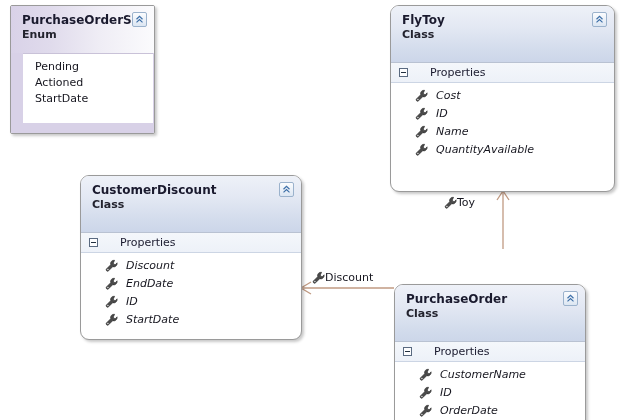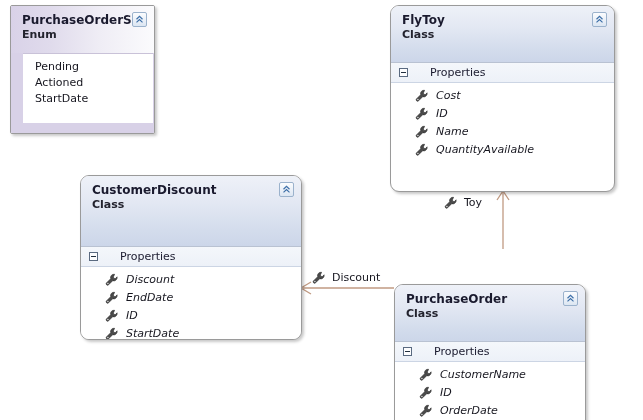--- a/index.html
+++ b/index.html
@@ -150,21 +150,20 @@
     color: #16161f;
     line-height: 16px;
     padding-left: 12px;
     white-space: nowrap;
   }
   .enum-items-wrap { padding-top: 5px; }
   .conn-label {
     position: absolute;
     display: flex;
     align-items: center;
-    gap: 7px;
     font-size: 11px;
     color: #16161f;
     white-space: nowrap;
   }
   .conn-svg { position: absolute; overflow: visible; }
 </style>
 </head>
 <body>
 
 <div id="canvas">
@@ -257,21 +256,21 @@
         <svg class="wrench" width="13" height="13" viewBox="0 0 13 13">
           <path d="M9.6 1.3a3.4 3.4 0 0 0-3.9 4.4L1.6 9.8a1.4 1.4 0 0 0 2 2l4.1-4.1a3.4 3.4 0 0 0 4.4-3.9L10.4 5.6 8.7 5.4 8.5 3.7z" fill="#4a4a4a" stroke="#2b2b2b" stroke-width="0.6"></path>
           <circle cx="2.9" cy="10.5" r="0.7" fill="#e8e8e8"></circle>
         </svg>
         <span class="mname">QuantityAvailable</span>
       </div>
     </div>
   </div>
 
   <div class="uml-box" style="left:80px; top:175px; width:222px; height:165px;">
-    <div class="uml-header" style="height:71px;">
+    <div class="uml-header" style="height:57px;">
       <div class="uml-title">CustomerDiscount</div>
       <div class="uml-stereotype">Class</div>
       <div class="chev-btn">
         <svg width="11" height="11" viewBox="0 0 11 11">
           <polyline points="2.5,5.2 5.5,2.4 8.5,5.2" fill="none" stroke="#3d6fa8" stroke-width="1.2"></polyline>
           <polyline points="2.5,8.4 5.5,5.6 8.5,8.4" fill="none" stroke="#3d6fa8" stroke-width="1.2"></polyline>
         </svg>
       </div>
     </div>
     <div class="compartment-head">

